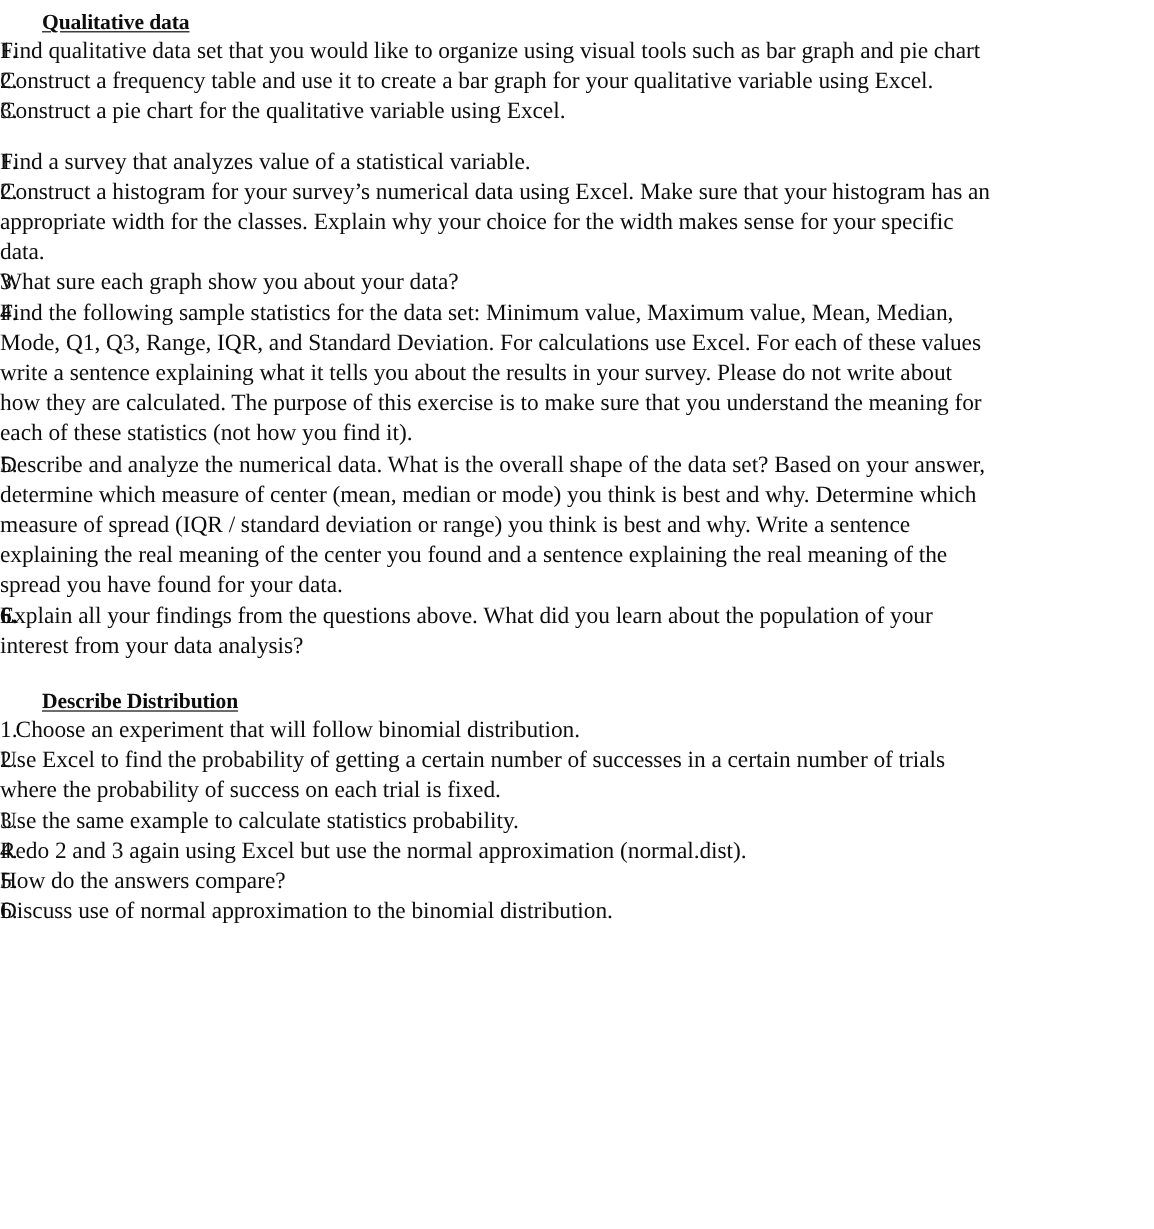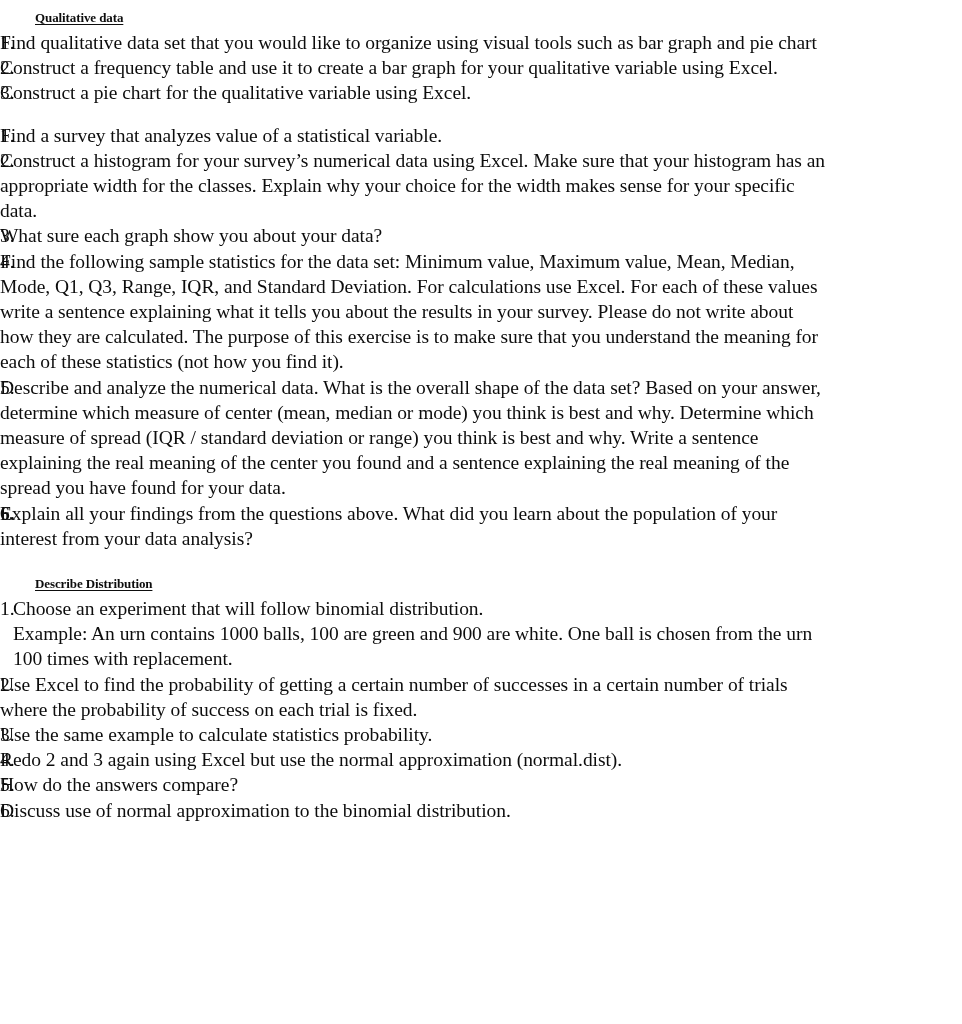--- a/index.html
+++ b/index.html
@@ -20,21 +20,21 @@
   .page {
     position: relative;
     width: 962px;
     height: 1024px;
     box-sizing: border-box;
     padding: 0;
   }
 
   
   .section-heading {
-    font-size: 13px;
+    font-size: 18px;
     font-weight: bold;
     text-decoration: underline;
     text-underline-offset: 2px;
     line-height: 24px;
     margin: 0;
     padding: 0;
     letter-spacing: -0.1px;
     display: inline-block;
   }
   .heading-row {
@@ -150,21 +150,20 @@
   <div class="gap-after-list-2"></div>
 
   <div class="heading-row">
     <span class="section-heading">Describe Distribution</span>
   </div>
   <ol class="doc-list list-level-2">
     <li>
       <span class="marker">1.</span>
       <span class="item-text">
         <span class="sub-line">Choose an experiment that will follow binomial distribution.</span>
-        <span class="sub-line">Example: An urn contains 1000 balls, 100 are green and 900 are white. One ball is chosen from the urn 100 times with replacement.</span>
       </span>
     </li>
     <li>
       <span class="marker">2.</span>
       <span class="item-text">Use Excel to find the probability of getting a certain number of successes in a certain number of trials where the probability of success on each trial is fixed.</span>
     </li>
     <li>
       <span class="marker">3.</span>
       <span class="item-text">Use the same example to calculate statistics probability.</span>
     </li>

